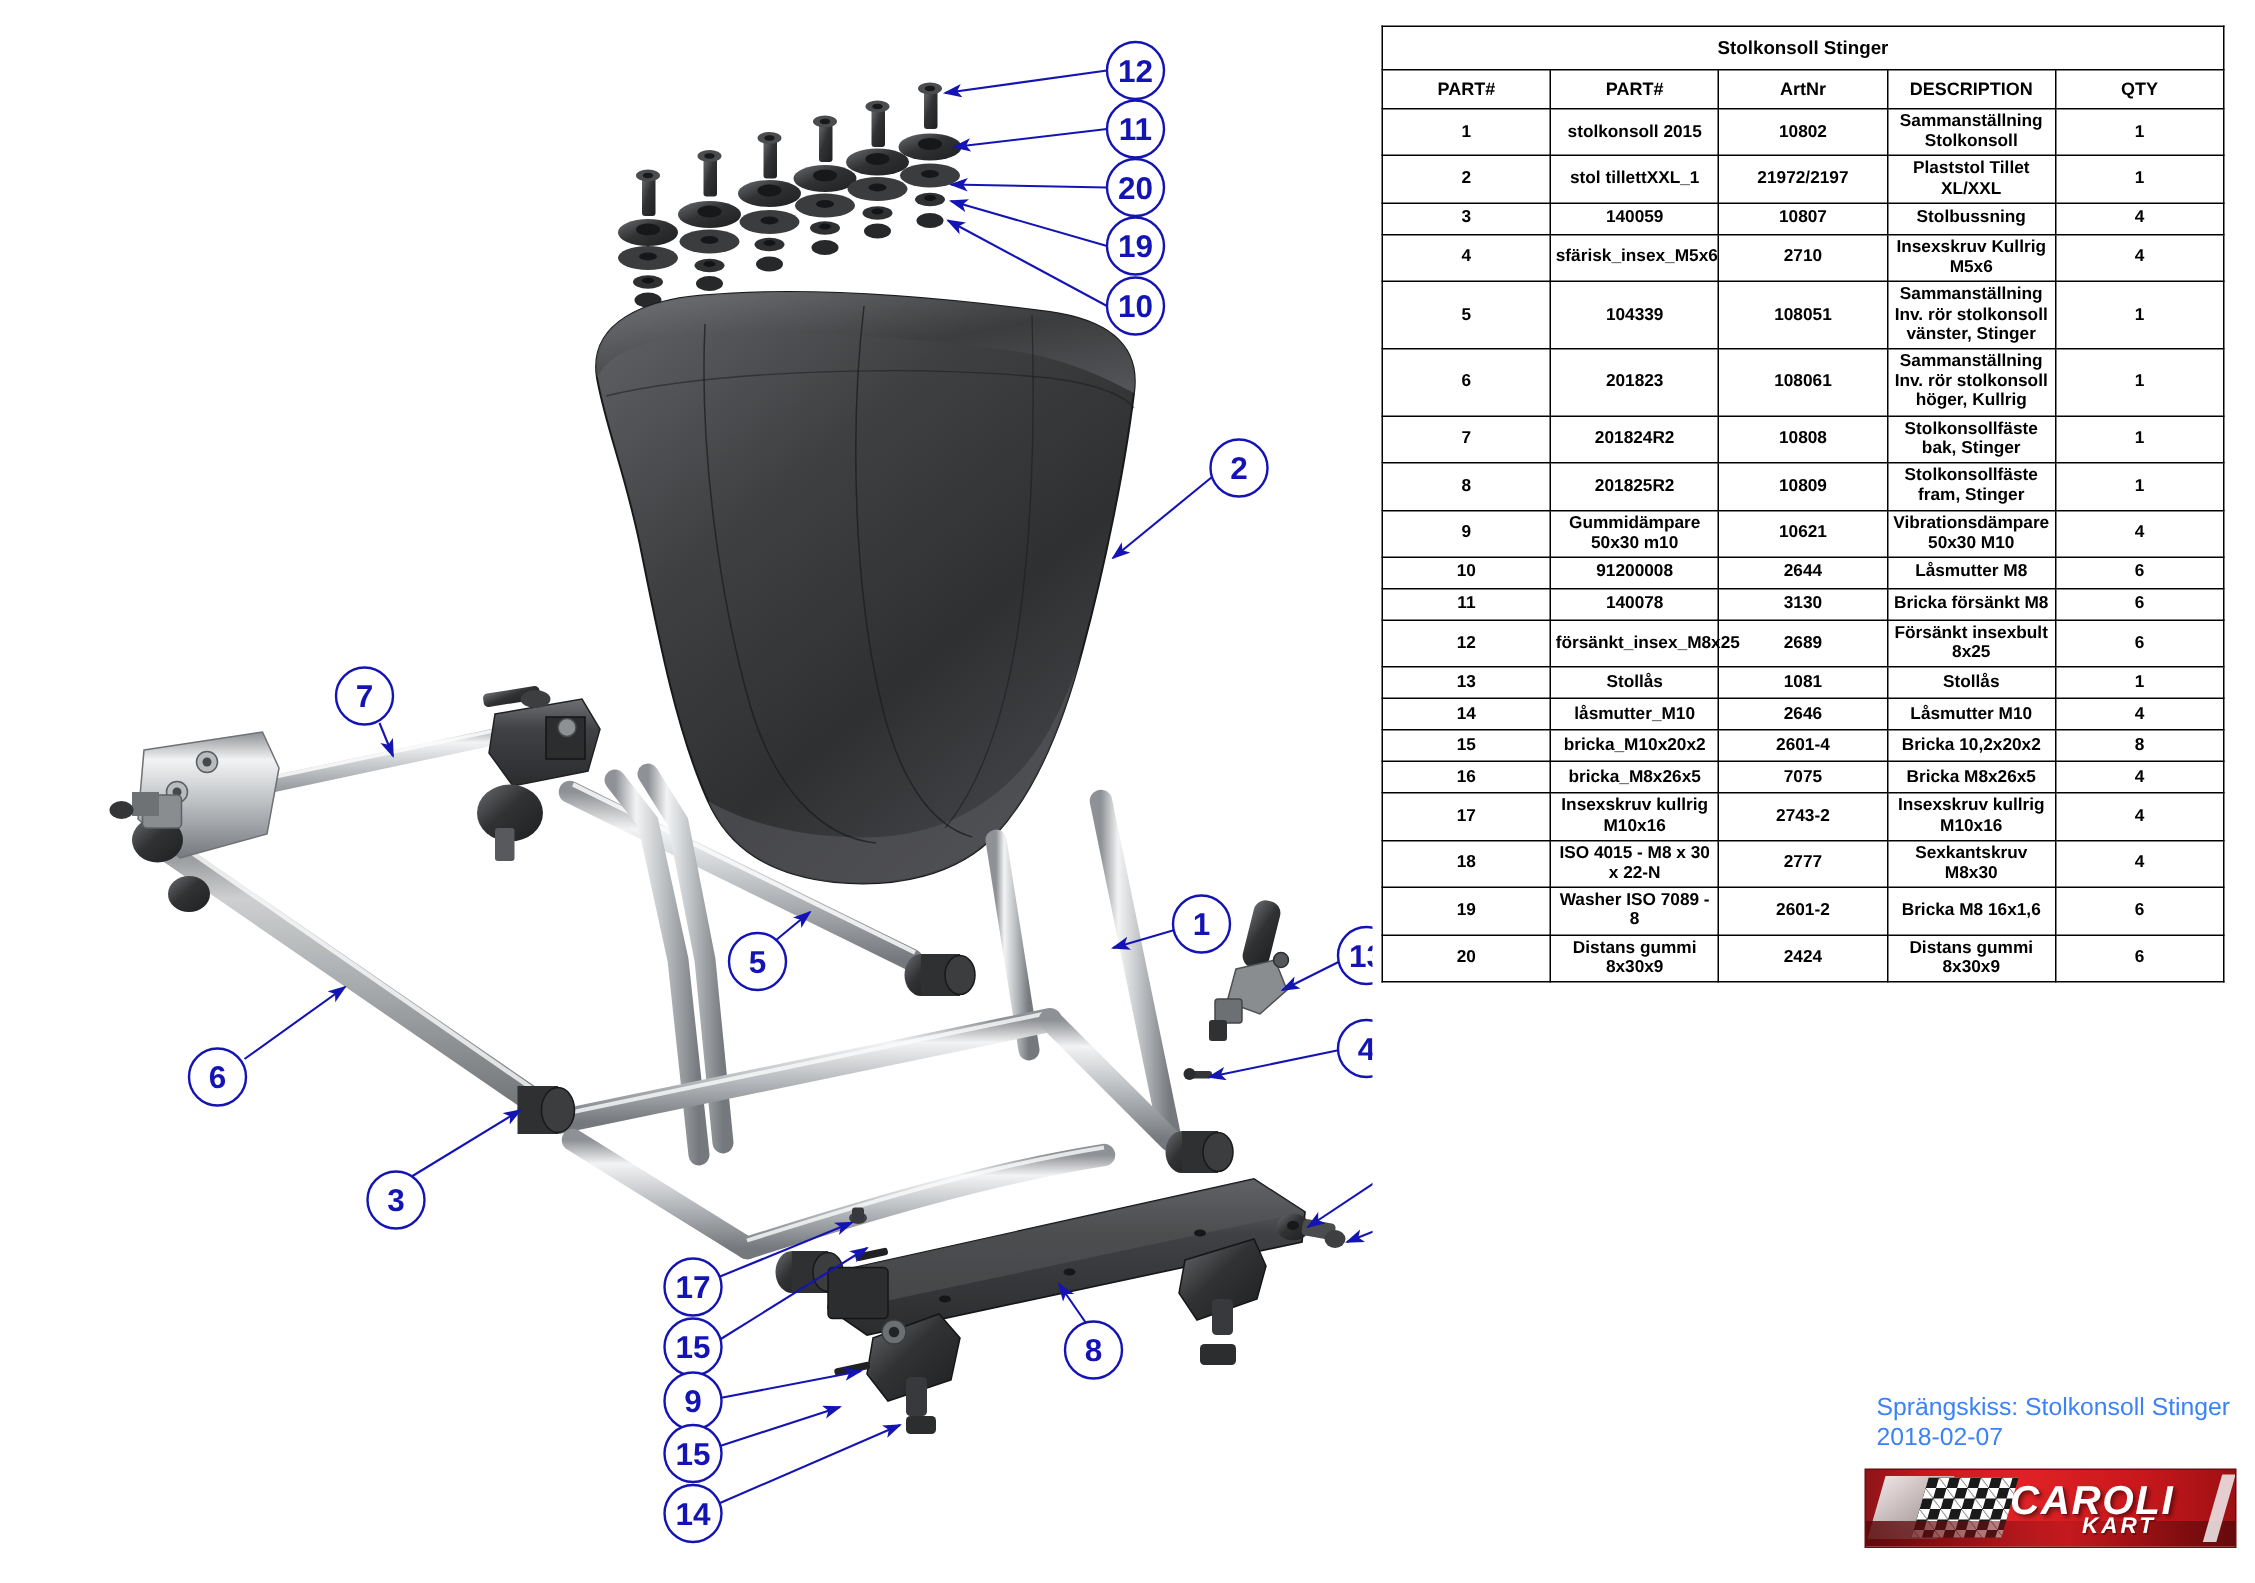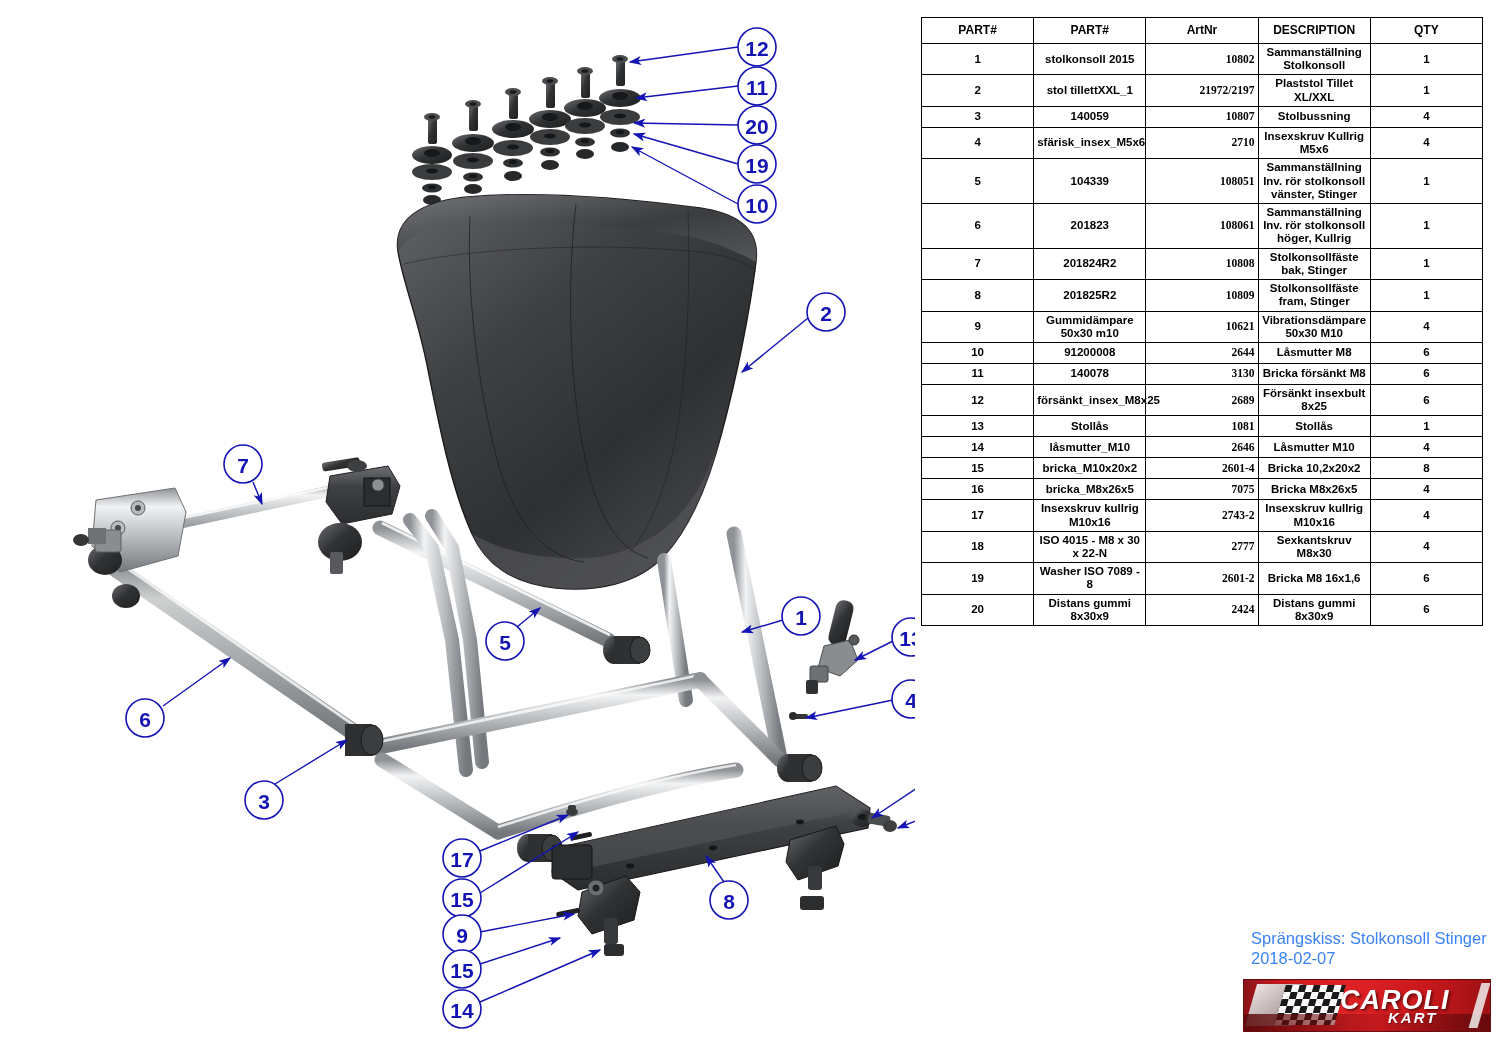--- a/index.html
+++ b/index.html
@@ -10,21 +10,21 @@
   #parts-table-wrap{position:absolute;left:921px;top:17px;width:562px;}
   table.parts{border-collapse:collapse;width:562px;table-layout:fixed;
               font-family:"Liberation Sans",sans-serif;}
   table.parts td,table.parts th{border:1px solid #000;padding:2px 3px;
               font-size:11.5px;line-height:1.15;}
   tr.title-row td{text-align:center;font-weight:bold;font-size:12.5px;
               height:22px;padding:3px 0;}
   tr.head-row th{text-align:center;font-weight:bold;font-size:12px;height:21px;}
   td.c-item{width:44px;text-align:center;font-weight:bold;font-size:12px;}
   td.c-part{width:170px;text-align:center;padding-left:5px;font-size:11.5px;font-weight:bold;}
-  td.c-art {width:85px;text-align:right;font-weight:bold;font-size:12px;font-family:Liberation Serif, serif;}
+  td.c-art {width:85px;text-align:center;font-weight:bold;font-size:12px;}
   td.c-desc{width:212px;text-align:center;font-weight:bold;font-size:11.5px;}
   td.c-qty {width:50px;text-align:center;font-weight:bold;font-size:12px;}
   tr.data-row{height:21px;}
   tr.data-row.tall{height:31px;}
 
   
   #footer-text{position:absolute;left:1251px;top:928px;width:250px;
       font-size:16.5px;line-height:1.22;color:#3b82f6;text-align:left;
       font-family:"Liberation Sans",sans-serif;}
   #logo{position:absolute;left:1243px;top:979px;width:226px;height:51px;
@@ -446,20 +446,23 @@
           <circle cx="729" cy="900" r="19"></circle>
           <text x="729" y="901">8</text>
         </g>
       </g>
 </svg>
 </div>
 
 <div id="parts-table-wrap">
   <table class="parts">
     <tbody id="parts-tbody">
+      <tr class="title-row">
+        <td colspan="5">Stolkonsoll Stinger</td>
+      </tr>
       <tr class="head-row">
         <th class="c-item">PART#</th>
         <th class="c-part">PART#</th>
         <th class="c-art">ArtNr</th>
         <th class="c-desc">DESCRIPTION</th>
         <th class="c-qty">QTY</th>
       </tr>
     <tr class="data-row">
           <td class="c-item">1</td>
           <td class="c-part">stolkonsoll 2015</td>

